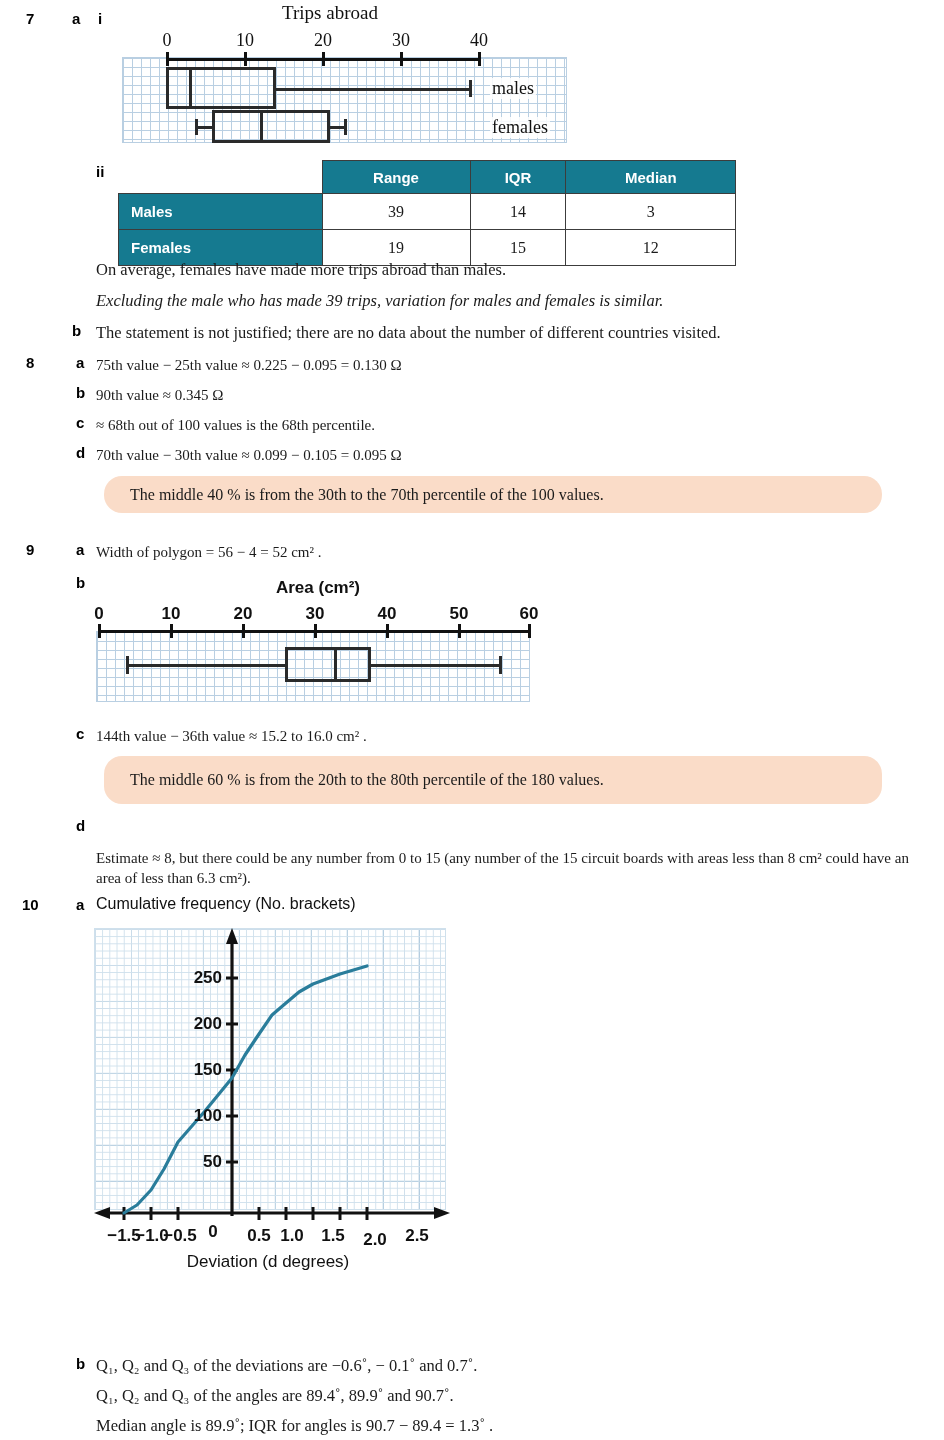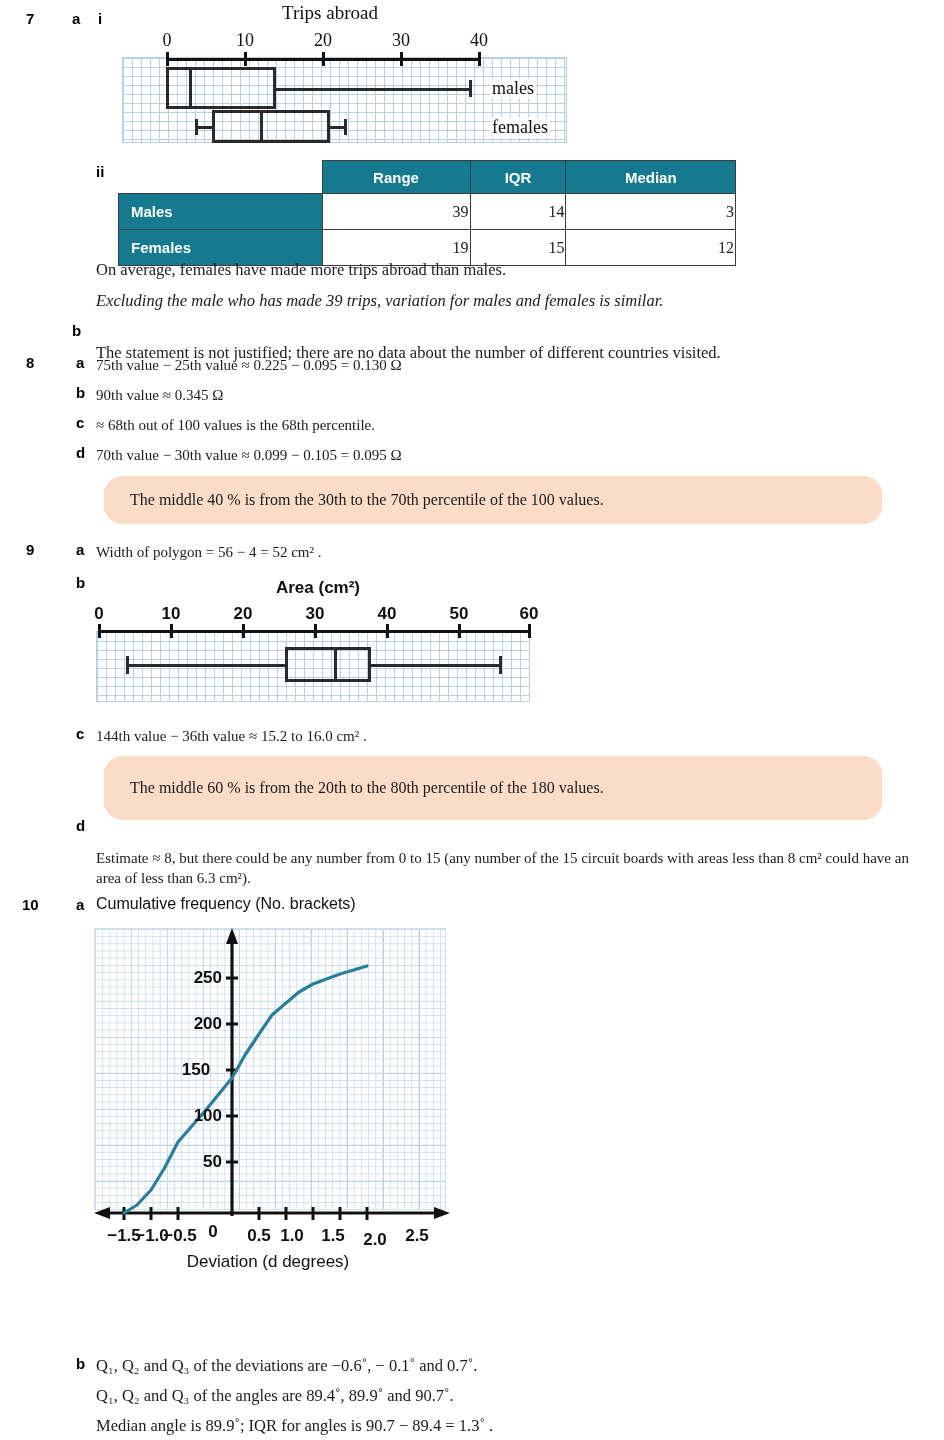--- a/index.html
+++ b/index.html
@@ -37,21 +37,21 @@
   .tbl th.corner{background:#ffffff;border:none;}
   .tbl th.hdr{
     background:#157a90;color:#ffffff;font-weight:bold;font-size:15px;
     height:30px;text-align:center;
   }
   .tbl td.rowhdr{
     background:#157a90;color:#ffffff;font-weight:bold;font-size:15px;
     height:33px;padding-left:12px;text-align:left;
   }
   .tbl td.val{
-    background:#ffffff;text-align:right;font-family:"Liberation Serif",serif;
+    background:#ffffff;text-align:center;font-family:"Liberation Serif",serif;
     font-size:16px;height:33px;color:#1b1b1b;
   }
 
   
   .bp{position:absolute;}
   .bp .plotgrid{
     position:absolute;
     background-color:#ffffff;
     background-image:
       linear-gradient(to right,#b9cfe2 1px,transparent 1px),
@@ -193,21 +193,21 @@
   <div class="row" style="left:96px;top:259px;width:820px;">
     <span class="txt">On average, females have made more trips abroad than males.</span>
   </div>
   <div class="row" style="left:96px;top:290px;width:820px;font-style:italic;">
     <span class="txt">Excluding the male who has made 39 trips, variation for males and females is similar.</span>
   </div>
 
   <div class="row" style="left:72px;top:322px;">
     <span class="part">b</span>
   </div>
-  <div class="row" style="left:96px;top:322px;width:830px;margin-top:20px;">
+  <div class="row" style="left:96px;top:322px;width:830px;">
     <span class="txt">The statement is not justified; there are no data about the number of different countries visited.</span>
   </div>
 
   <div class="row" style="left:26px;top:354px;">
     <span class="qnum">8</span>
   </div>
   <div class="row" style="left:76px;top:354px;">
     <span class="part">a</span>
   </div>
   <div class="row" style="left:96px;top:355px;">
@@ -228,21 +228,21 @@
     <span class="txt small">≈ 68th out of 100 values is the 68th percentile.</span>
   </div>
 
   <div class="row" style="left:76px;top:444px;">
     <span class="part">d</span>
   </div>
   <div class="row" style="left:96px;top:445px;">
     <span class="txt small">70th value − 30th value ≈ 0.099 − 0.105 = 0.095 Ω</span>
   </div>
 
-  <div class="callout" style="left:104px;top:476px;width:778px;height:48px;">
+  <div class="callout" style="left:104px;top:476px;width:778px;height:37px;">
     <span class="txt">The middle 40 % is from the 30th to the 70th percentile of the 100 values.</span>
   </div>
 
   <div class="row" style="left:26px;top:541px;">
     <span class="qnum">9</span>
   </div>
   <div class="row" style="left:76px;top:541px;">
     <span class="part">a</span>
   </div>
   <div class="row" style="left:96px;top:542px;">
@@ -279,21 +279,21 @@
     <div class="bx-med" style="left:334px;top:87px;height:35px;"></div>
   </div>
 
   <div class="row" style="left:76px;top:725px;">
     <span class="part">c</span>
   </div>
   <div class="row" style="left:96px;top:726px;">
     <span class="txt small">144th value − 36th value ≈ 15.2 to 16.0 cm² .</span>
   </div>
 
-  <div class="callout" style="left:104px;top:756px;width:778px;height:64px;">
+  <div class="callout" style="left:104px;top:756px;width:778px;height:48px;">
     <span class="txt">The middle 60 % is from the 20th to the 80th percentile of the 180 values.</span>
   </div>
 
   <div class="row" style="left:76px;top:817px;">
     <span class="part">d</span>
   </div>
   <div class="row" style="left:96px;top:848px;width:840px;">
     <span class="txt small" style="display:block;width:840px;">Estimate ≈ 8, but there could be any number from 0 to 15 (any number of the 15 circuit boards with areas less than 8 cm² could have an area of less than 6.3 cm²).</span>
   </div>
 
@@ -338,21 +338,21 @@
         <line x1="313" y1="289" x2="313" y2="302"></line>
         <line x1="340" y1="289" x2="340" y2="302"></line>
         <line x1="367" y1="289" x2="367" y2="302"></line>
       </g>
 
       <polyline fill="none" stroke="#2a7d9b" stroke-width="3.2" stroke-linejoin="round" stroke-linecap="round" points="124,295 137,287 151,272 164,251 178,224 205,193 232,160 245,137 259,116 272,97 286,85 299,74 313,66 340,56 367,48"></polyline>
     </svg>
 
     <div class="ylbl" style="left:170px;top:60px;width:52px;">250</div>
     <div class="ylbl" style="left:170px;top:106px;width:52px;">200</div>
-    <div class="ylbl" style="left:170px;top:152px;width:52px;text-align:center;">150</div>
+    <div class="ylbl" style="left:170px;top:152px;width:52px;">150</div>
     <div class="ylbl" style="left:170px;top:198px;width:52px;">100</div>
     <div class="ylbl" style="left:170px;top:244px;width:52px;">50</div>
 
     <div class="xlbl" style="left:124px;top:308px;">−1.5</div>
     <div class="xlbl" style="left:152px;top:308px;">−1.0</div>
     <div class="xlbl" style="left:180px;top:308px;">−0.5</div>
     <div class="xlbl" style="left:213px;top:304px;">0</div>
     <div class="xlbl" style="left:259px;top:308px;">0.5</div>
     <div class="xlbl" style="left:292px;top:308px;">1.0</div>
     <div class="xlbl" style="left:333px;top:308px;">1.5</div>

